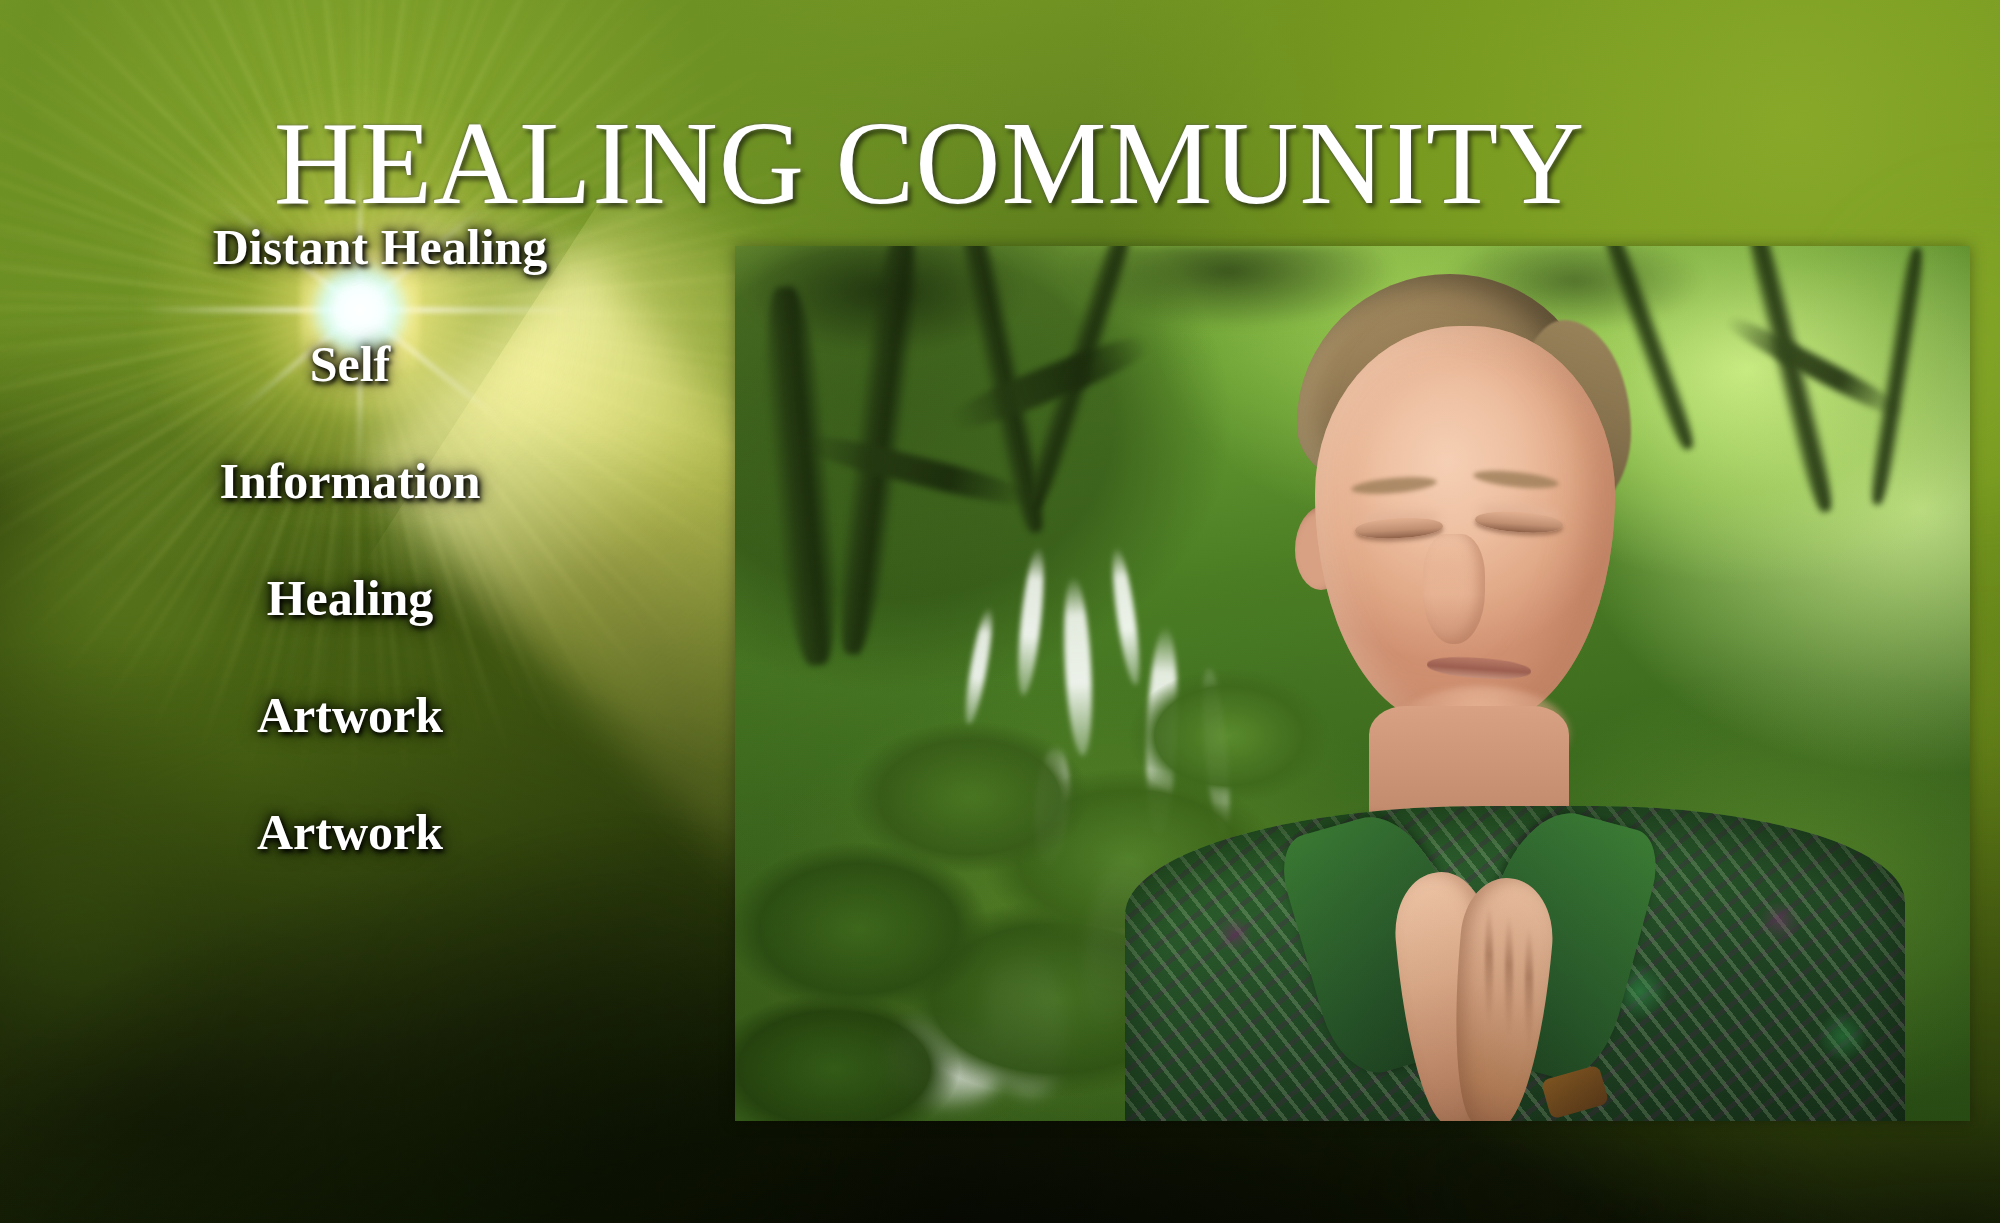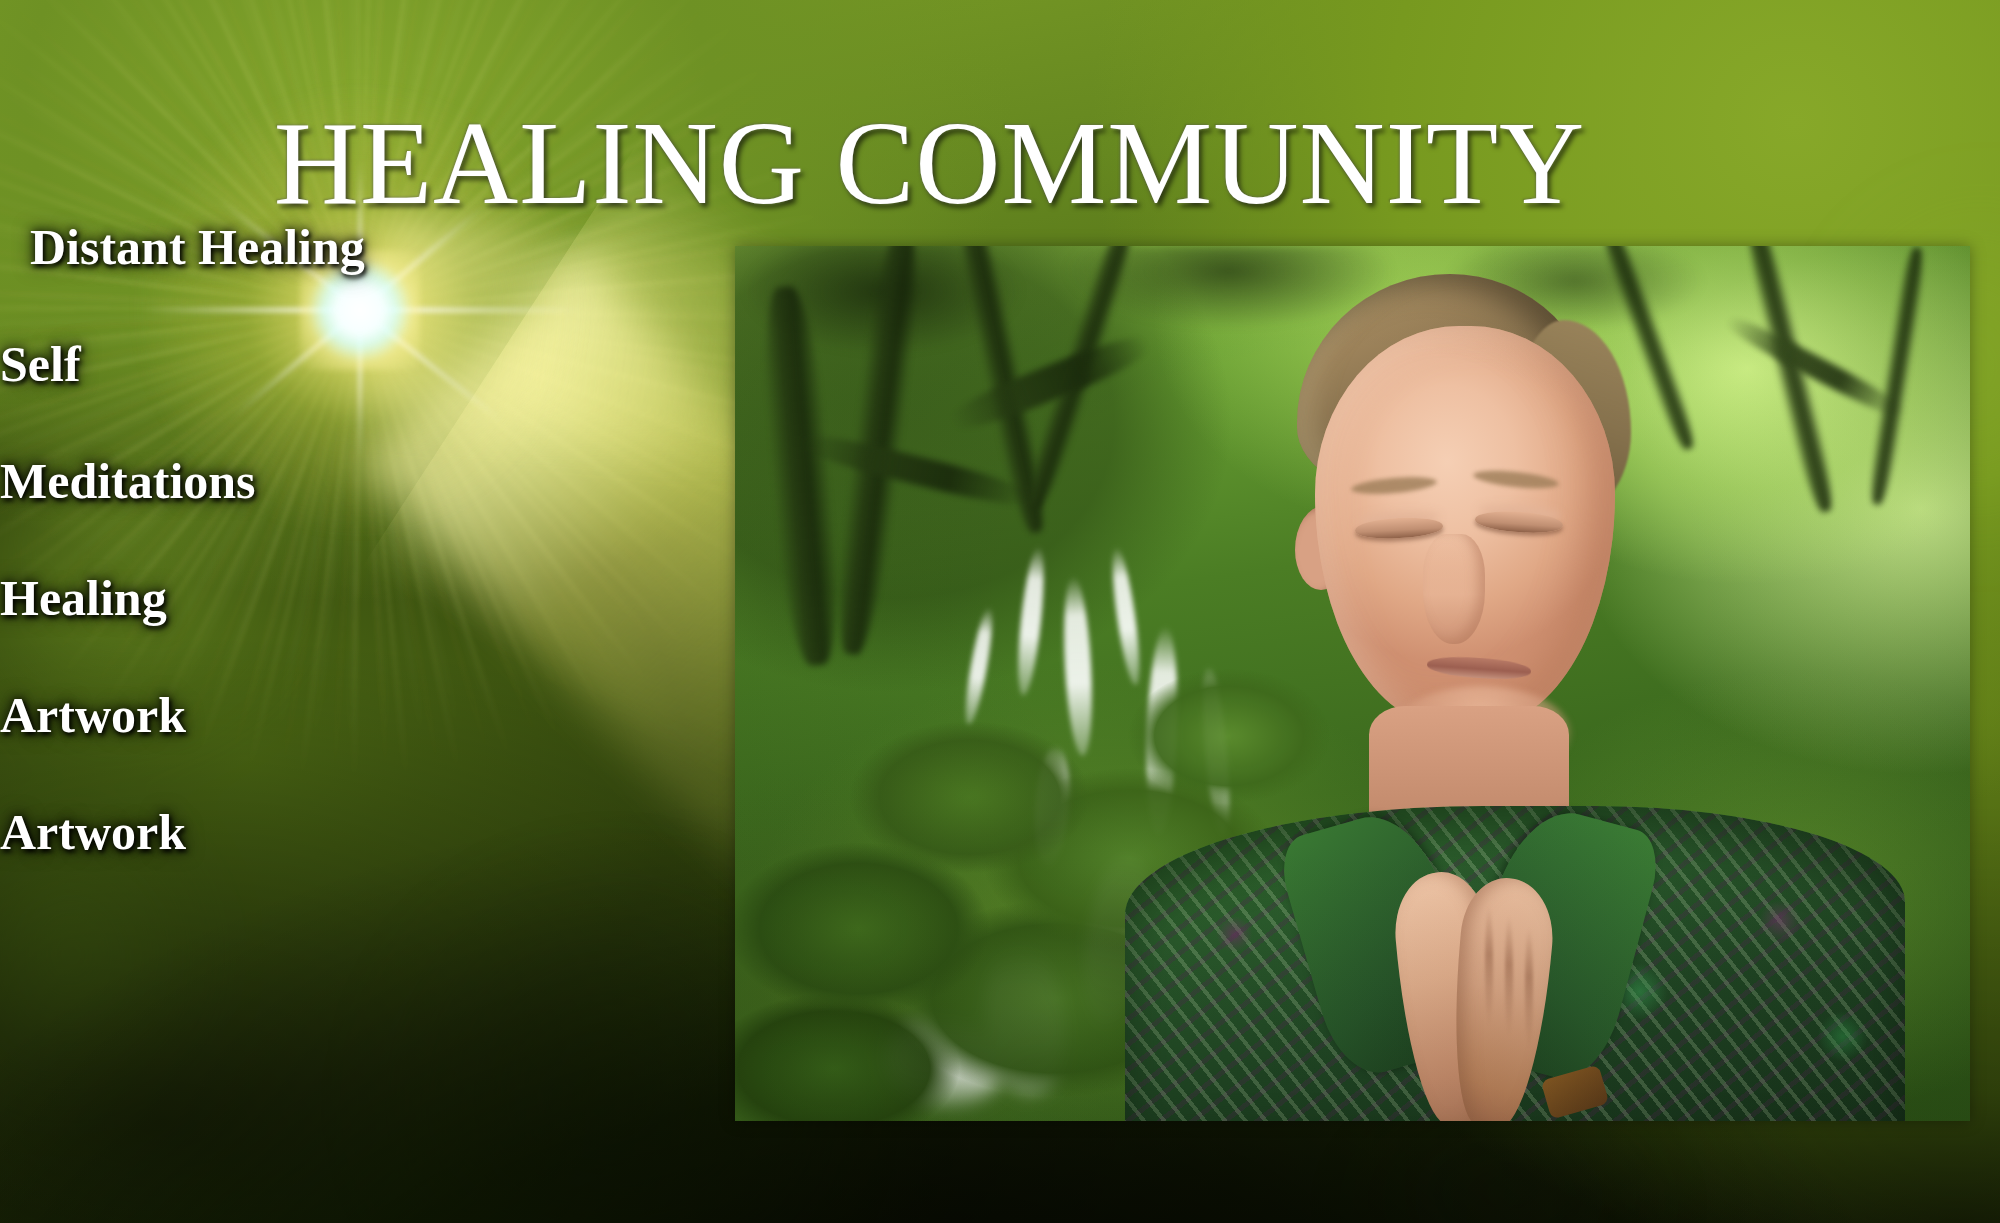--- a/index.html
+++ b/index.html
@@ -150,21 +150,21 @@
 
   
   #nav{
     position:absolute;
     left:0;top:222px;
     width:700px;
   }
   .nav-item{
     display:block;
     width:100%;
-    text-align:left;
+    text-align:center;
     color:#ffffff;
     font-size:50px;
     line-height:1;
     font-weight:700;
     height:117px;
     white-space:nowrap;
     text-shadow:
       0 0 10px rgba(0,0,0,.95),
       0 0 20px rgba(0,0,0,.8),
       2px 3px 4px rgba(0,0,0,.85);
@@ -379,21 +379,21 @@
     <div class="spike" style="width:360px;height:4px;transform:translate(-50%,-50%) rotate(38deg);"></div>
     <div class="spike" style="width:330px;height:4px;transform:translate(-50%,-50%) rotate(-40deg);"></div>
     <div class="core"></div>
   </div>
 
   <h1 id="title">HEALING COMMUNITY</h1>
 
   <nav id="nav">
     <a class="nav-item first">Distant Healing</a>
     <a class="nav-item">Self</a>
-    <a class="nav-item">Meditations</a>
+    <a class="nav-item">Information</a>
     <a class="nav-item">Healing</a>
     <a class="nav-item">Artwork</a>
     <a class="nav-item">Artwork</a>
   </nav>
 
   <figure id="photo" aria-label="man with eyes closed and hands together in prayer, green mossy forest waterfall background">
 
     <div id="forest"></div>
     <div id="canopy"></div>
 

